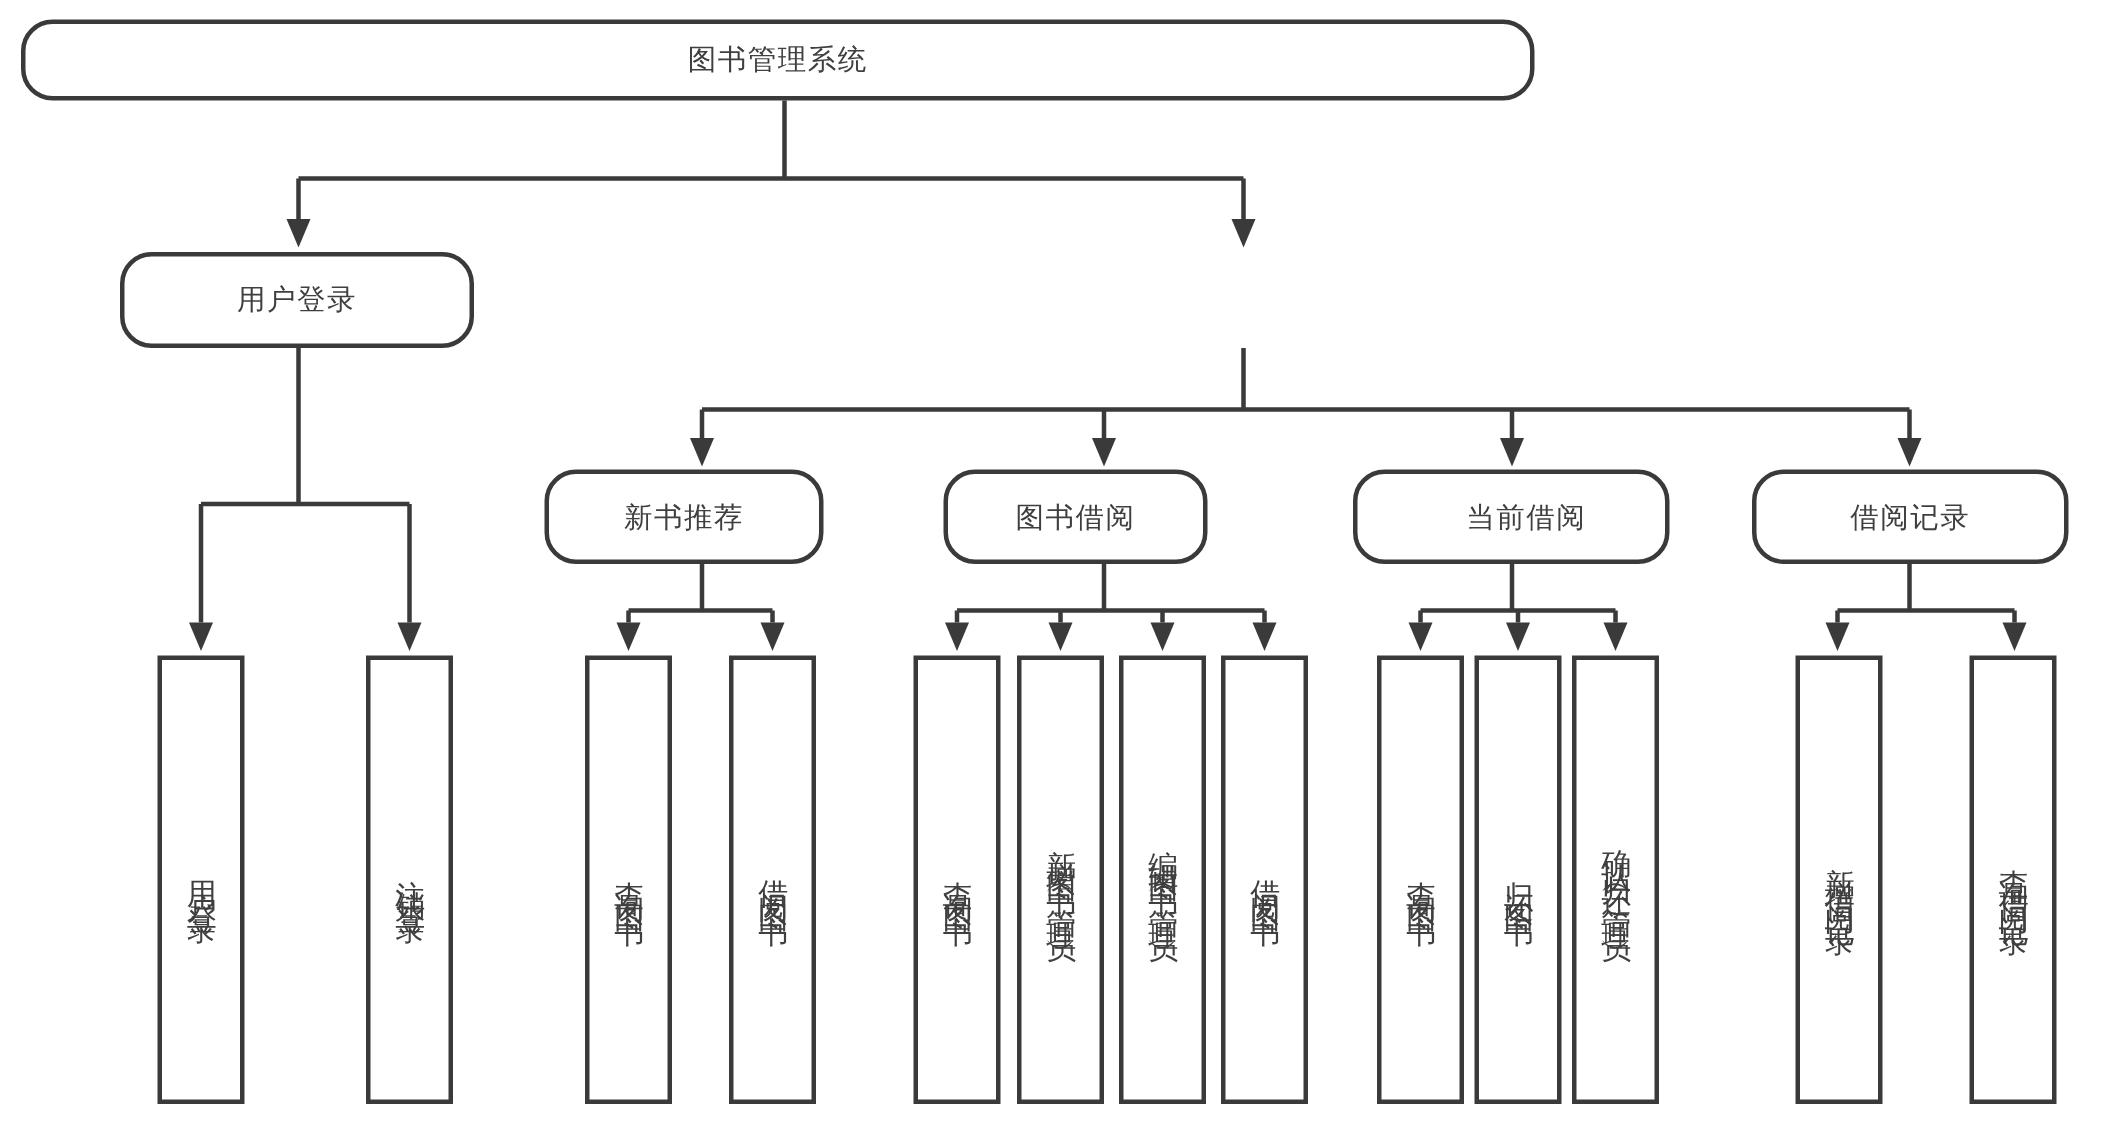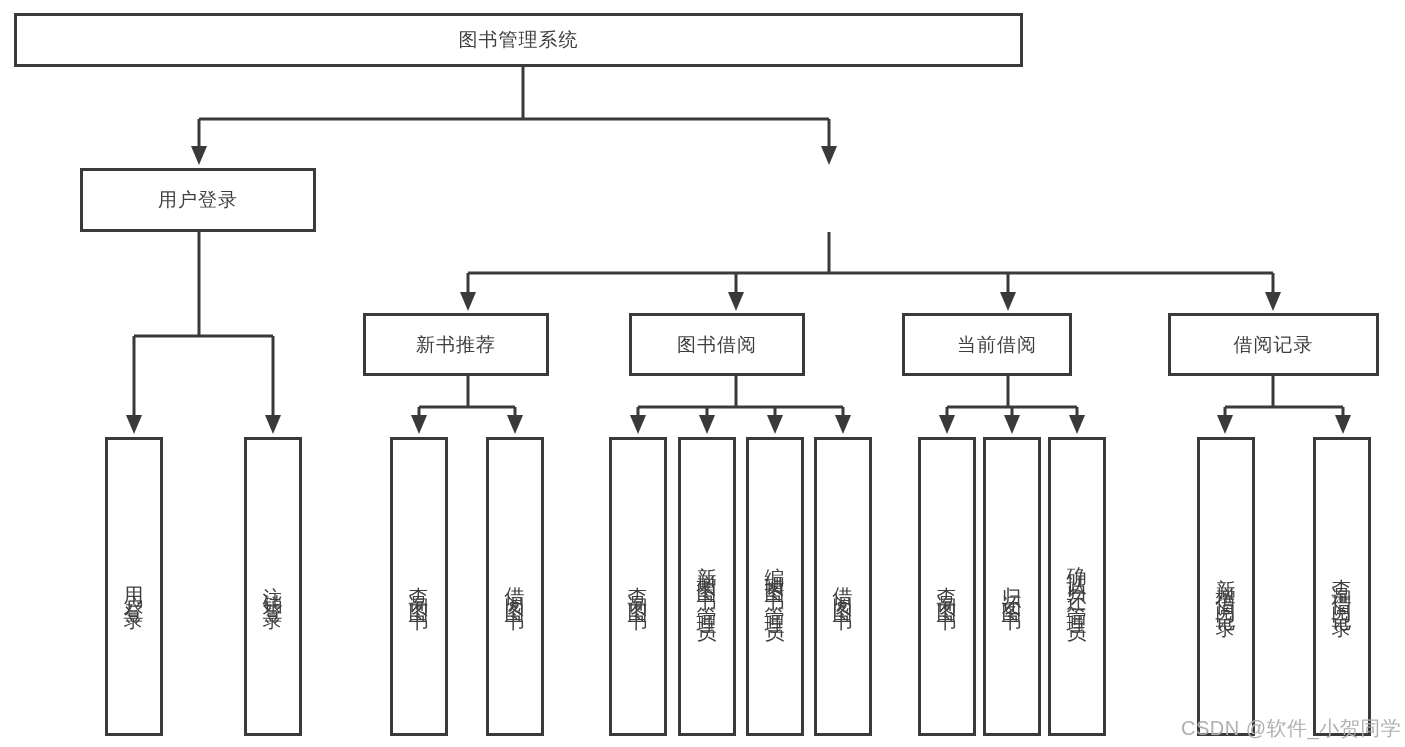--- a/index.html
+++ b/index.html
@@ -21,21 +21,21 @@
   .connector{stroke:var(--line);stroke-width:3;fill:none;}
   .arrowhead{fill:var(--line);stroke:none;}
   .box{
     position:absolute;
     background:#fff;
     border:3px solid var(--line);
     display:flex;align-items:center;justify-content:center;
     color:var(--text);
     z-index:1;
   }
-  .box.h{font-size:19px;letter-spacing:1px;}
+  .box.h{font-size:19px;letter-spacing:1px;border-radius:21px;}
   .box.v{width:58px;top:437px;height:299px;}
   .box.v .vtext{
     writing-mode:vertical-rl;
     text-orientation:mixed;
     font-size:20px;
     letter-spacing:8px;
     line-height:1;
     white-space:nowrap;
   }
   .watermark{
@@ -100,21 +100,21 @@
   <div class="box h" style="left:80px;top:168px;width:236px;height:64px;">
     <span>用户登录</span>
   </div>
 
   <div class="box h" style="left:363px;top:313px;width:186px;height:63px;">
     <span>新书推荐</span>
   </div>
   <div class="box h" style="left:629px;top:313px;width:176px;height:63px;">
     <span>图书借阅</span>
   </div>
-  <div class="box h" style="left:902px;top:313px;width:170px;height:63px;padding-left:20px;">
+  <div class="box h" style="left:902px;top:313px;width:211px;height:63px;padding-left:20px;">
     <span>当前借阅</span>
   </div>
   <div class="box h" style="left:1168px;top:313px;width:211px;height:63px;">
     <span>借阅记录</span>
   </div>
 
   <div class="box v" style="left:105px;">
     <span class="vtext">用户登录</span>
   </div>
   <div class="box v" style="left:244px;">
@@ -151,15 +151,14 @@
     <span class="vtext">确认归还（管理员）</span>
   </div>
 
   <div class="box v" style="left:1197px;">
     <span class="vtext">新增借阅记录</span>
   </div>
   <div class="box v" style="left:1313px;">
     <span class="vtext">查询借阅记录</span>
   </div>
 
-  <div class="watermark">CSDN @软件_小贺同学</div>
 
 </div>
 
 </body></html>

